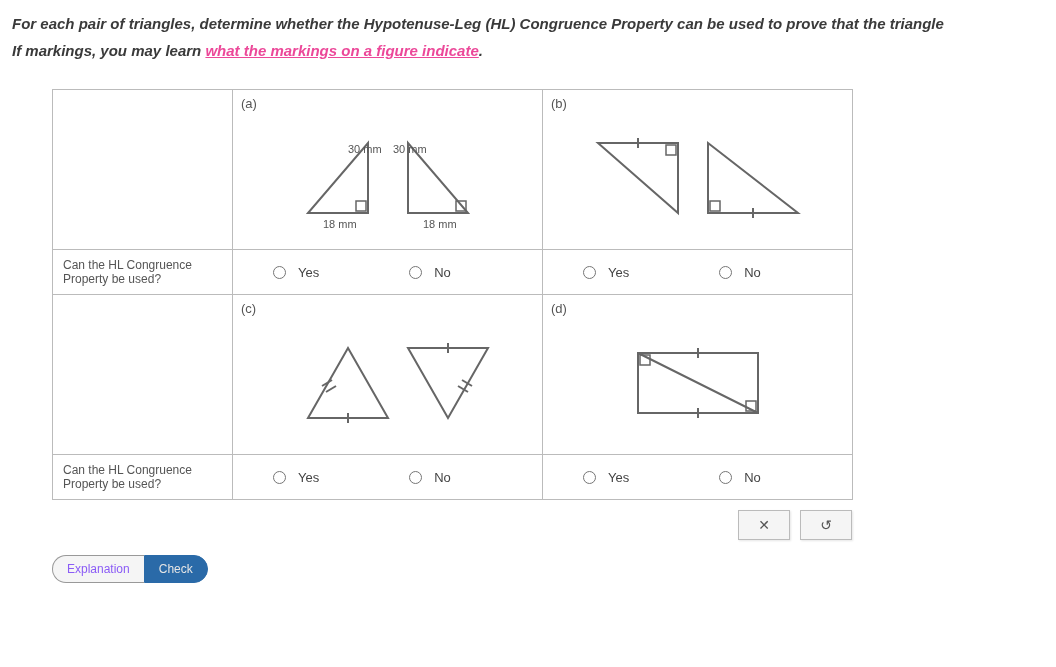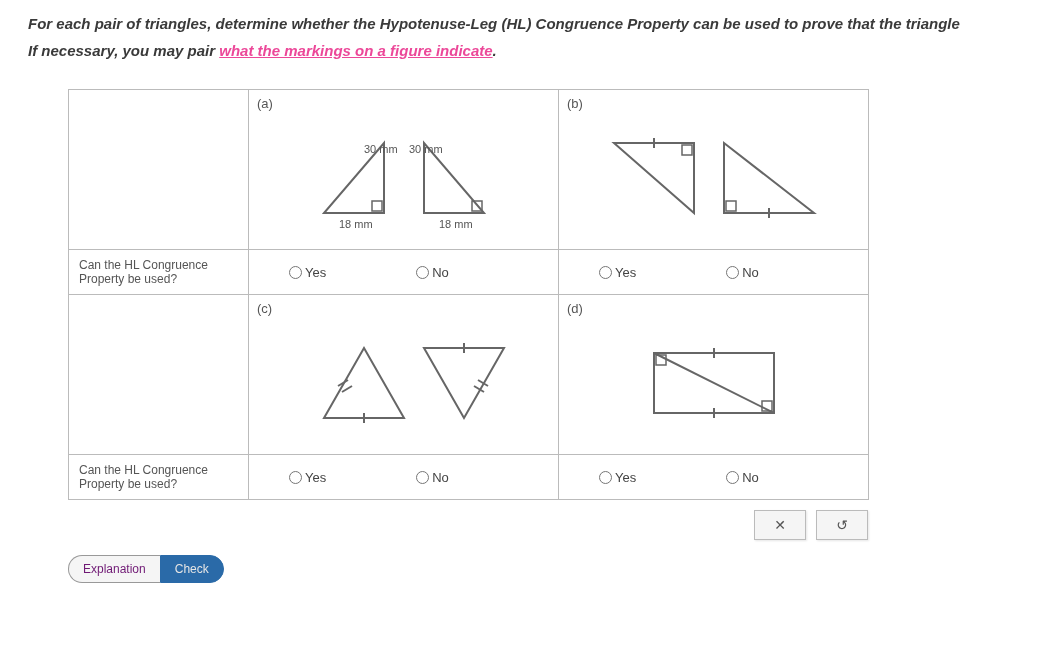--- a/index.html
+++ b/index.html
@@ -6,21 +6,21 @@
   body {
     font-family: Arial, sans-serif;
     background: #e8e8e8;
     width: 1056px;
     height: 667px;
     overflow: hidden;
     color: #333;
   }
   .page {
     background: #fff;
-    padding: 10px 20px 20px 28px;
+    padding: 10px 20px 20px 12px;
     min-height: 100%;
   }
   .instructions {
     font-size: 15px;
     font-style: italic;
     font-weight: bold;
     color: #3a3a3a;
     line-height: 1.8;
     margin-bottom: 25px;
   }
@@ -67,21 +67,21 @@
   .radio-group {
     display: flex;
     gap: 90px;
     justify-content: flex-start;
     padding-left: 30px;
     align-items: center;
   }
   .radio-opt {
     display: flex;
     align-items: center;
-    gap: 3px;
+    gap: 12px;
     font-size: 13px;
     color: #444;
   }
   input[type="radio"] {
     width: 13px;
     height: 13px;
   }
   .fig-svg {
     display: block;
     margin: 25px auto 5px auto;
@@ -91,21 +91,21 @@
     display: flex;
     align-items: center;
     gap: 0;
     padding-left: 40px;
   }
   .btn {
     font-size: 12px;
     padding: 6px 14px;
     border: 1px solid #999;
     background: #f5f5f5;
-    color: #701a75;
+    color: #8b5cf6;
     cursor: pointer;
   }
   .btn-explain {
     border-radius: 14px 0 0 14px;
     border-right: none;
   }
   .btn-check {
     background: #2a6aa8;
     color: #e5e5e5;
     border: 1px solid #2a6aa8;
@@ -134,21 +134,21 @@
   }
 </style>
 </head>
 <body>
 
 <div class="page">
 
   <div class="instructions">
     <div>For each pair of triangles, determine whether the Hypotenuse-Leg (HL) Congruence Property can be used to prove that the triangle</div>
     <div>
-      <span>If necessary, you may pair </span><a href="#">what the markings on a figure indicate</a><span>.</span>
+      <span>If markings, you may learn </span><a href="#">what the markings on a figure indicate</a><span>.</span>
     </div>
   </div>
 
   <table class="grid">
 
     <tbody>
         <tr>
       <td class="rowhead"></td>
       <td class="figcell">
         <span class="cell-label">(a)</span>

